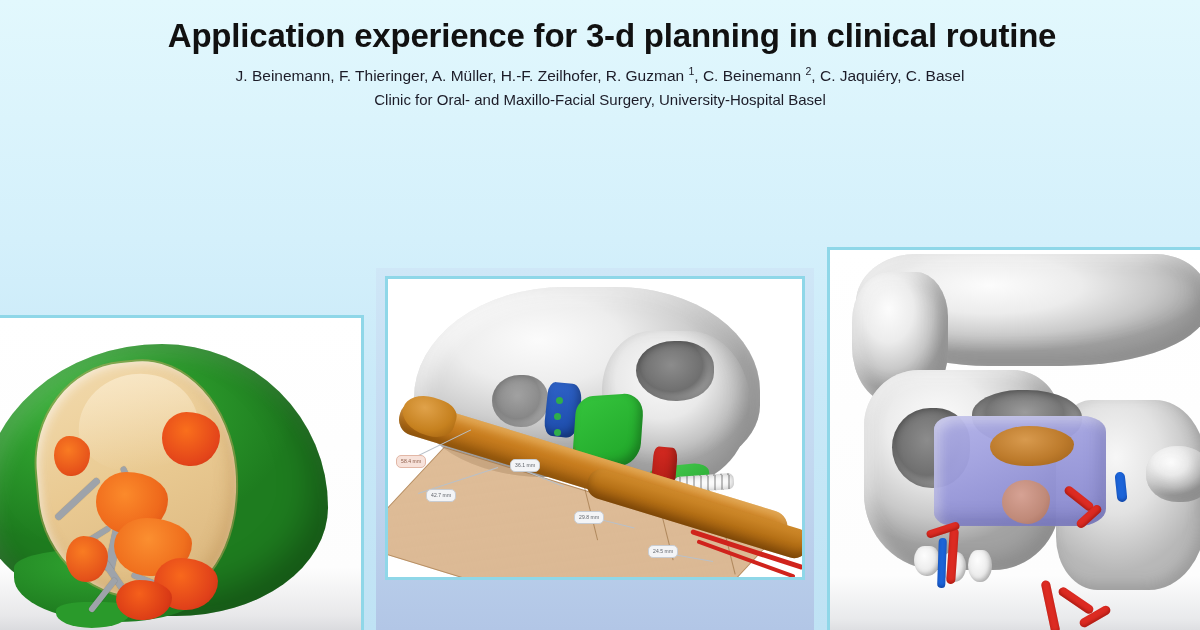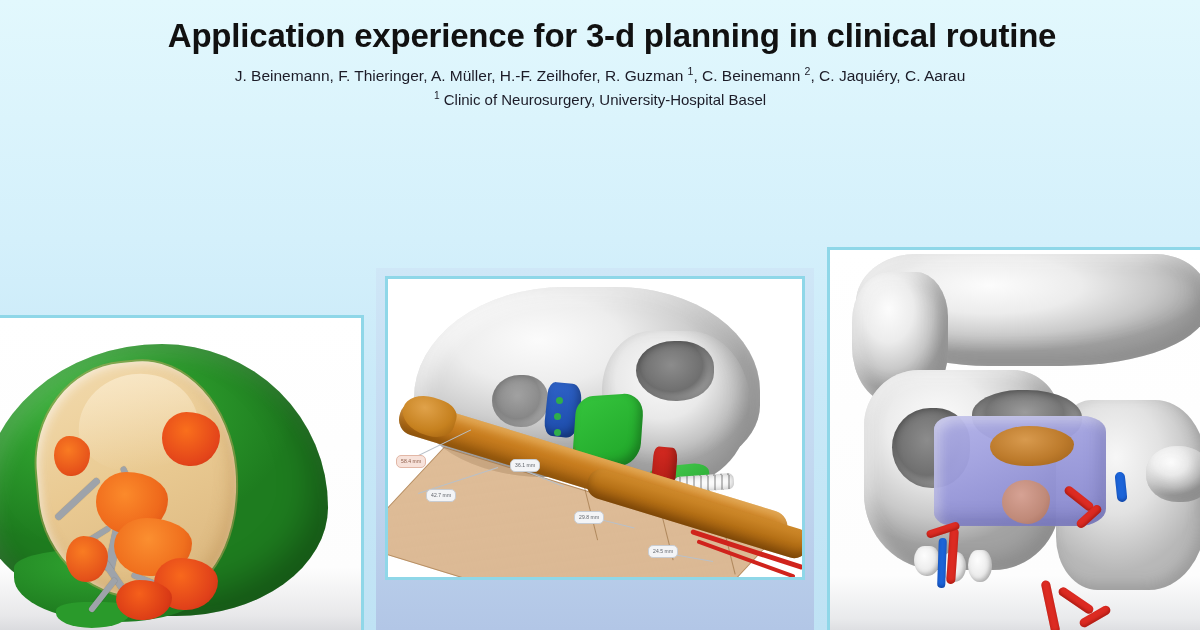--- a/index.html
+++ b/index.html
@@ -436,24 +436,24 @@
   }
 </style>
 </head>
 <body>
 
 <div id="slide">
 
   <div class="header">
     <div class="title">Application experience for 3-d planning in clinical routine</div>
 
-    <div class="authors"><span>J. Beinemann, F. Thieringer, A. Müller, H.-F. Zeilhofer, R. Guzman </span><sup>1</sup><span>, C. Beinemann </span><sup>2</sup><span>, C. Jaquiéry, C. Aarau</span></div>
-
-
-    <div class="affil"><sup>1</sup><span> Clinic of Neurosurgery, University-Hospital Basel</span></div>
+    <div class="authors"><span>J. Beinemann, F. Thieringer, A. Müller, H.-F. Zeilhofer, R. Guzman </span><sup>1</sup><span>, C. Beinemann </span><sup>2</sup><span>, C. Jaquiéry, C. Basel</span></div>
+
+    <div class="affil">Clinic for Oral- and Maxillo-Facial Surgery, University-Hospital Basel</div>
+
 
   </div>
 
   <div class="panel" id="panel-left">
     <div class="fig-left-bg"></div>
 
     <div class="skull-green"></div>
     <div class="skull-green-base"></div>
     <div class="skull-green-nub"></div>
 

